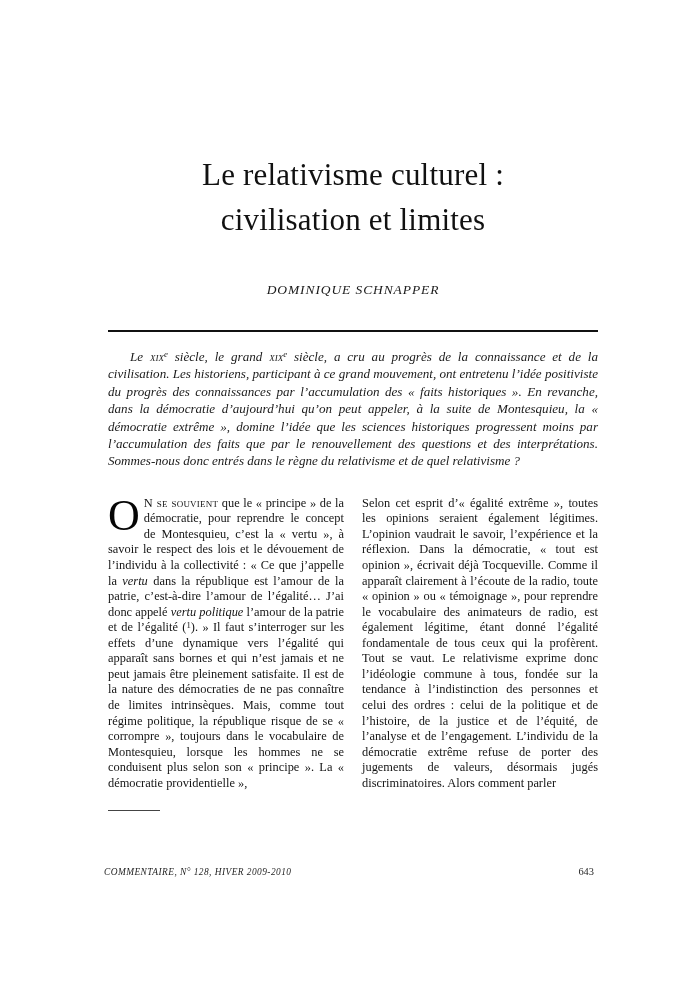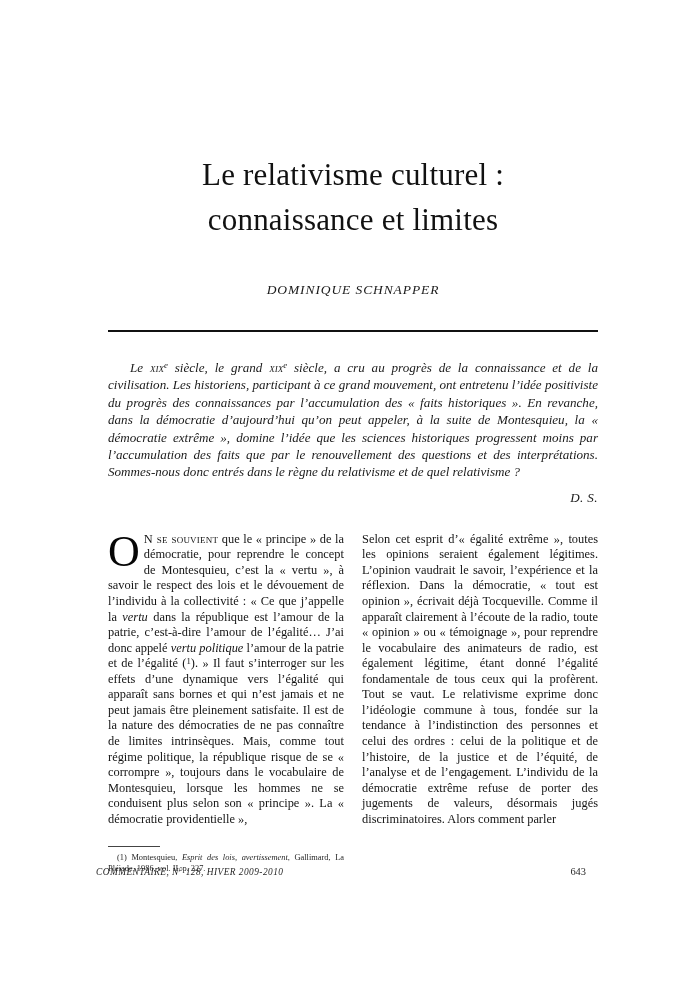--- a/index.html
+++ b/index.html
@@ -55,21 +55,21 @@
 
   
   .top-rule {
     margin-top: 32px;
     border-top: 2.4px solid #111111;
     width: 100%;
   }
 
   
   .abstract {
-    margin-top: 27px;
+    margin-top: 16px;
     font-style: italic;
     font-size: 13.1px;
     line-height: 17.4px;
     text-align: justify;
     text-indent: 22px;
     color: #1a1a1a;
   }
   .abstract .sc {
     font-variant: small-caps;
     font-style: italic;
@@ -152,21 +152,21 @@
     text-indent: 9px;
     color: #262626;
   }
   .footnote i {
     font-style: italic;
   }
 
   
   .footer {
     position: absolute;
-    left: 96px;
+    left: 104px;
     top: 866px;
     width: 490px;
     display: flex;
     justify-content: space-between;
     align-items: baseline;
   }
   .footer-left {
     font-style: italic;
     font-size: 9.4px;
     letter-spacing: 0.45px;
@@ -179,45 +179,41 @@
 </style>
 </head>
 <body>
 
 <div class="page">
 
   <div class="content">
 
     <div class="title-block">
       <div class="title-line">Le relativisme culturel :</div>
-      <div class="title-line">connaissance et limites</div>
+      <div class="title-line">civilisation et limites</div>
     </div>
 
     <div class="author">DOMINIQUE SCHNAPPER</div>
 
     <div class="top-rule"></div>
 
     <div class="abstract">
       <span>Le </span><span class="sc">xix</span><sup>e</sup><span> siècle, le grand </span><span class="sc">xix</span><sup>e</sup><span> siècle, a cru au progrès de la connaissance et de la civilisation. Les historiens, participant à ce grand mouvement, ont entretenu l’idée positiviste du progrès des connaissances par l’accumulation des « faits historiques ». En revanche, dans la démocratie d’aujourd’hui qu’on peut appeler, à la suite de Montesquieu, la « démocratie extrême », domine l’idée que les sciences historiques progressent moins par l’accumulation des faits que par le renouvellement des questions et des interprétations. Sommes-nous donc entrés dans le règne du relativisme et de quel relativisme ?</span>
     </div>
 
-    <div class="signature">D. S.</div>
 
     <div class="columns">
 
       <div class="col">
         <div class="body-text">
           <p><span class="dropcap">O</span><span class="smallcaps">N se souvient</span><span> que le « principe » de la démocratie, pour reprendre le concept de Montesquieu, c’est la « vertu », à savoir le respect des lois et le dévouement de l’individu à la collectivité : « Ce que j’appelle la </span><i>vertu</i><span> dans la république est l’amour de la patrie, c’est-à-dire l’amour de l’égalité… J’ai donc appelé </span><i>vertu politique</i><span> l’amour de la patrie et de l’égalité (</span><sup>1</sup><span>). » Il faut s’interroger sur les effets d’une dynamique vers l’égalité qui apparaît sans bornes et qui n’est jamais et ne peut jamais être pleinement satisfaite. Il est de la nature des démocraties de ne pas connaître de limites intrinsèques. Mais, comme tout régime politique, la république risque de se « corrompre », toujours dans le vocabulaire de Montesquieu, lorsque les hommes ne se conduisent plus selon son « principe ». La « démocratie providentielle »,</span></p>
         </div>
 
         <div class="footnote-wrap">
           <div class="footnote-rule"></div>
-          <div class="footnote">
-            <span>(1)</span><span> Montesquieu, </span><i>Esprit des lois, avertissement</i><span>, Gallimard, La Pléiade, 1986, vol. II, p. 227.</span>
-          </div>
         </div>
       </div>
 
       <div class="col">
         <div class="body-text">
           <p>Selon cet esprit d’« égalité extrême », toutes les opinions seraient également légitimes. L’opinion vaudrait le savoir, l’expérience et la réflexion. Dans la démocratie, « tout est opinion », écrivait déjà Tocqueville. Comme il apparaît clairement à l’écoute de la radio, toute « opinion » ou « témoignage », pour reprendre le vocabulaire des animateurs de radio, est également légitime, étant donné l’égalité fondamentale de tous ceux qui la profèrent. Tout se vaut. Le relativisme exprime donc l’idéologie commune à tous, fondée sur la tendance à l’indistinction des personnes et celui des ordres : celui de la politique et de l’histoire, de la justice et de l’équité, de l’analyse et de l’engagement. L’individu de la démocratie extrême refuse de porter des jugements de valeurs, désormais jugés discriminatoires. Alors comment parler</p>
         </div>
       </div>
 
     </div>

